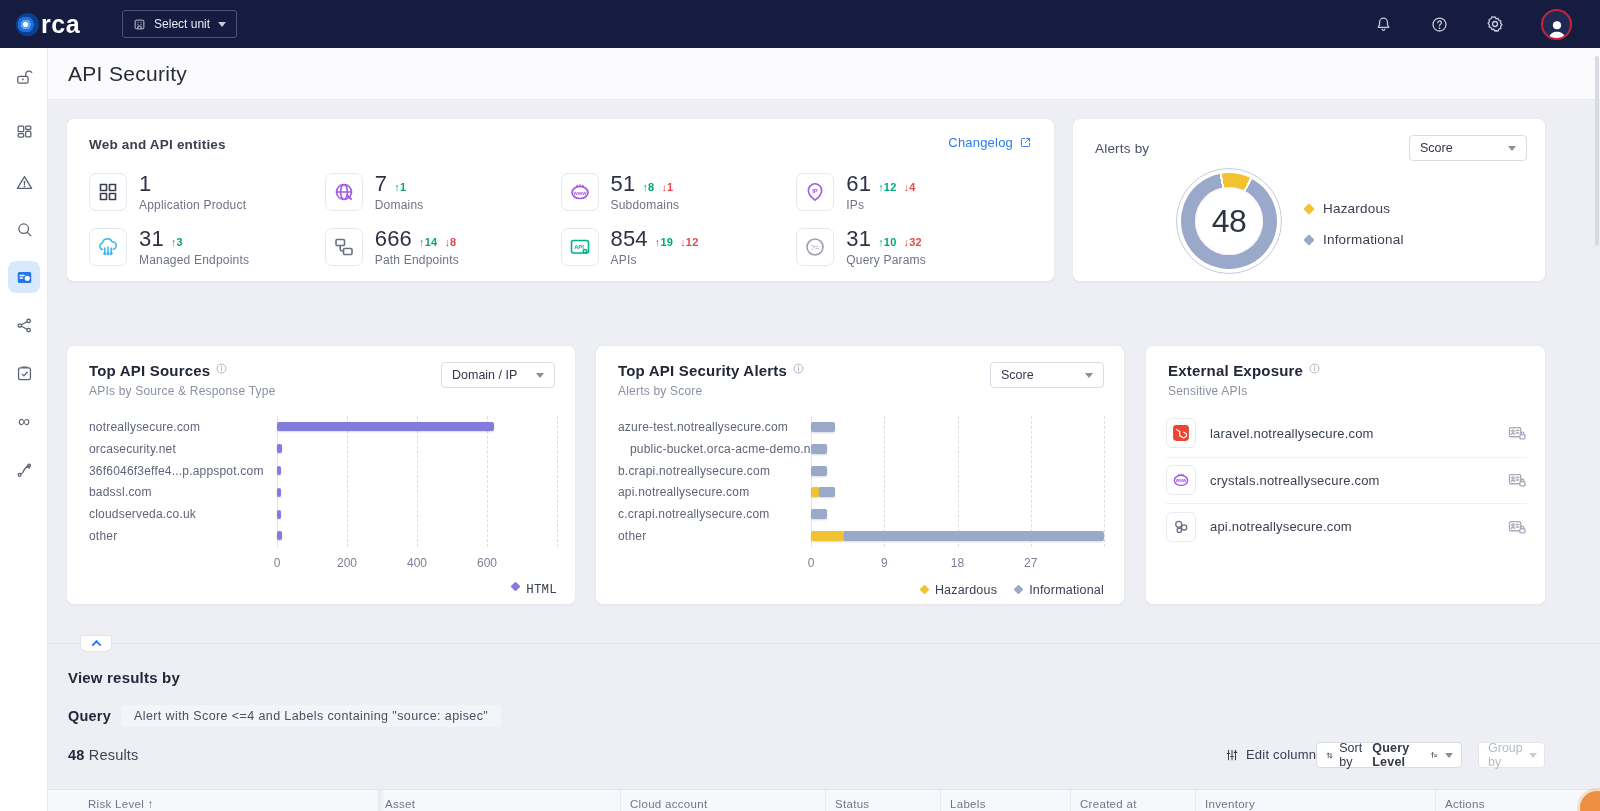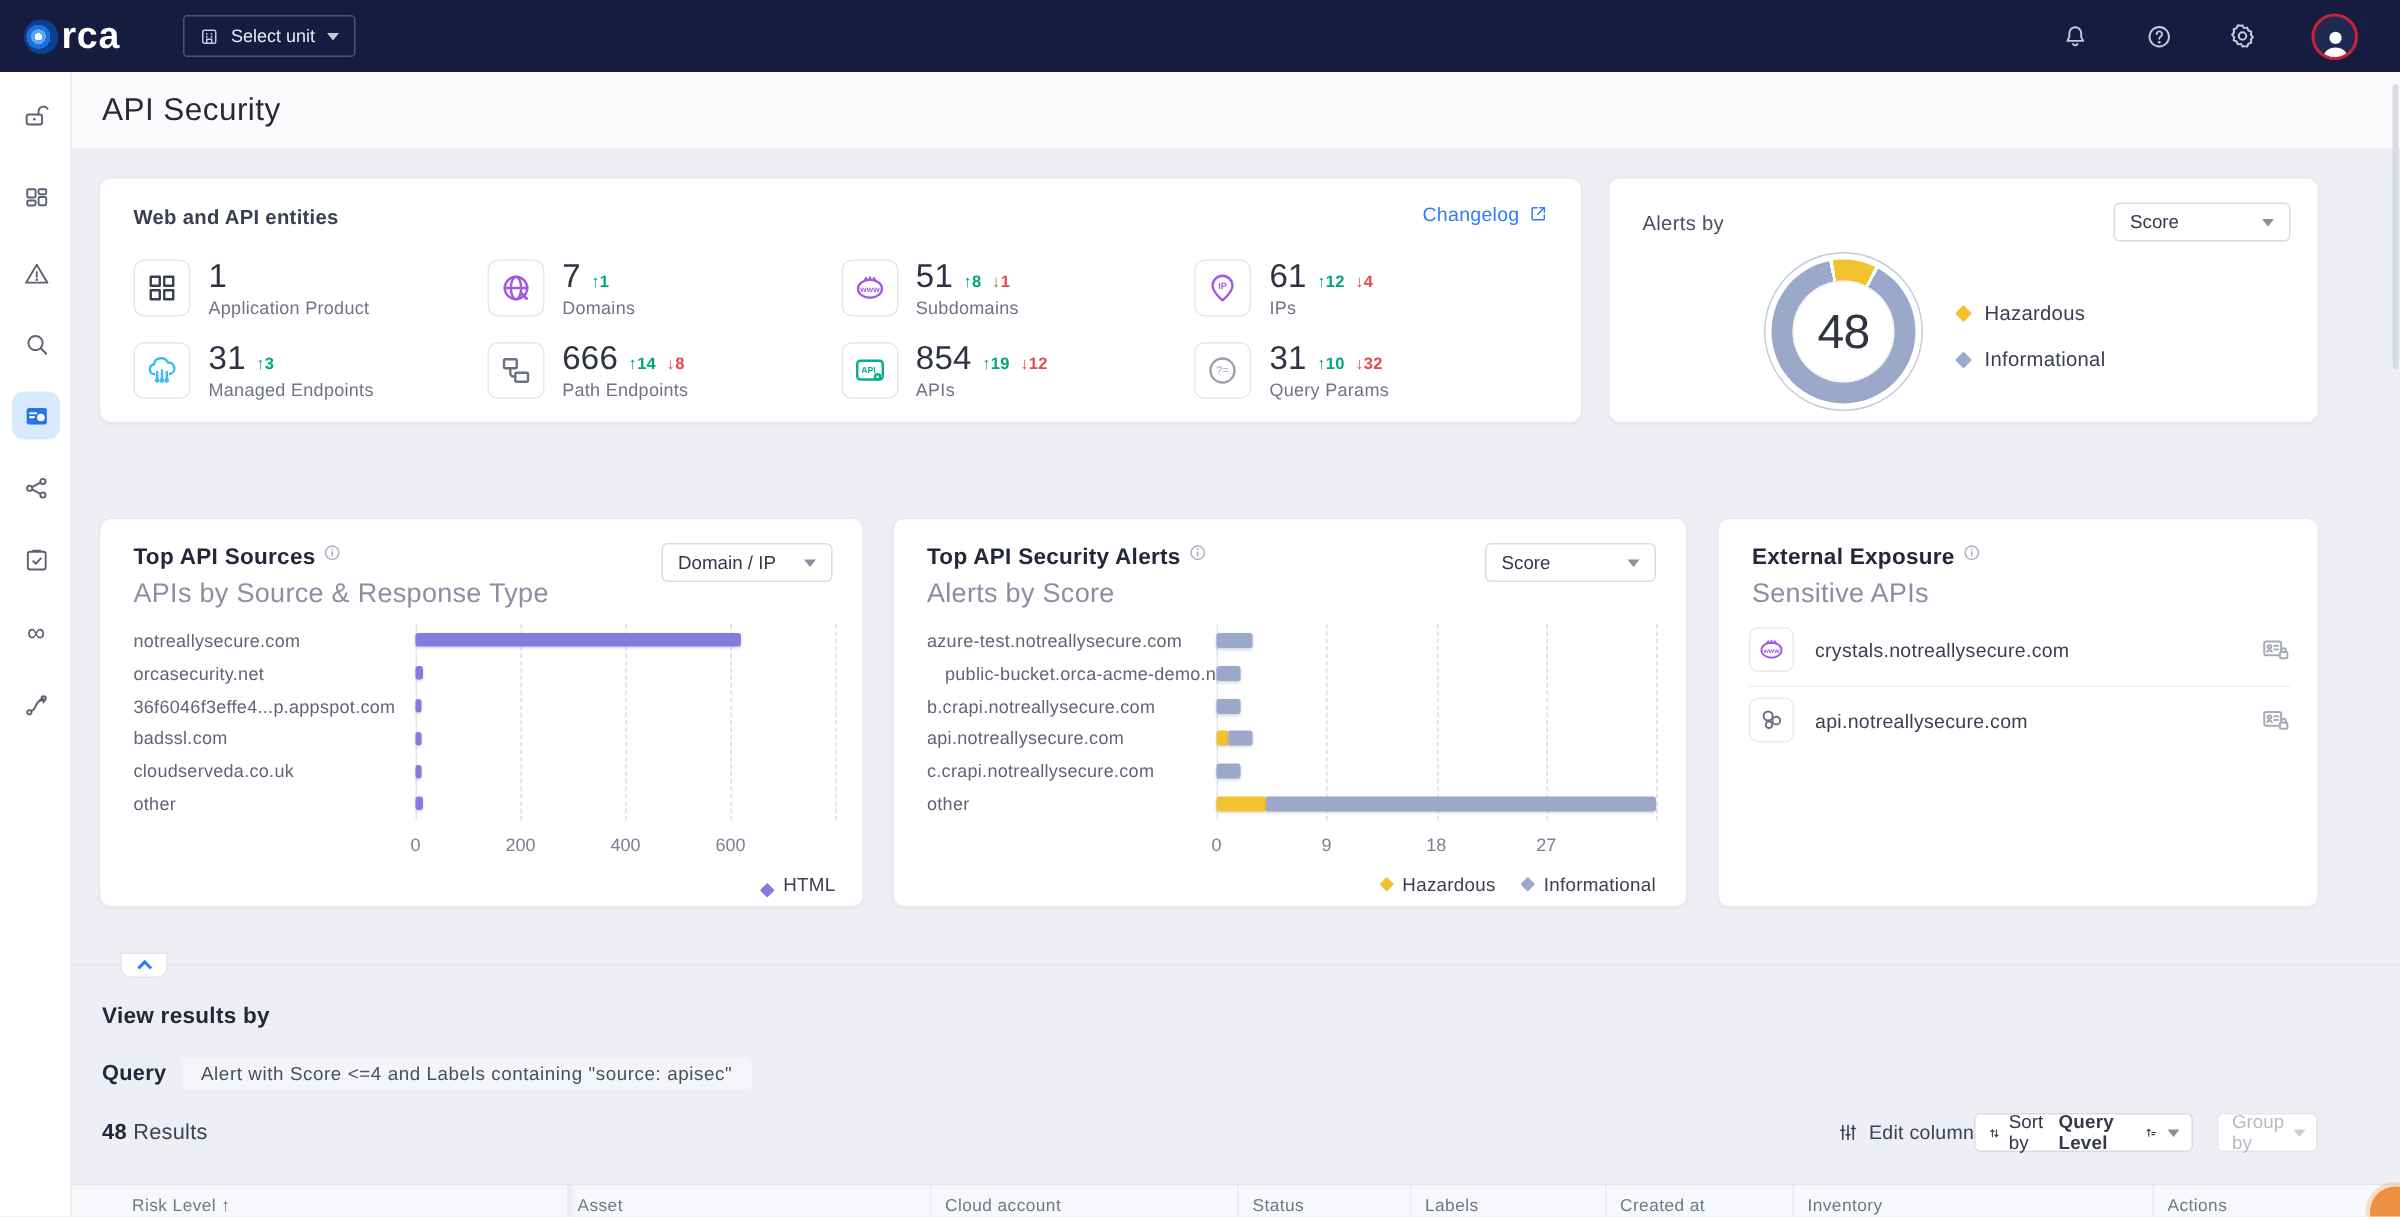--- a/index.html
+++ b/index.html
@@ -26,21 +26,21 @@
   .side-item.active { background:#D9E9FC; }
 
   
   .page-header { position:absolute; left:48px; right:0; top:48px; height:52px; background:#FBFBFE; border-bottom:1px solid #E8EAEF; z-index:5; }
   .page-title { position:absolute; left:20px; top:0; line-height:52px; font-size:21px; color:#272B38; letter-spacing:0.3px; }
 
   
   .card { position:absolute; background:#fff; border:1px solid #E9EBF1; border-radius:8px; box-shadow:0 1px 2px rgba(20,30,60,0.04); }
   .card-title { font-size:13.5px; font-weight:bold; color:#3A4052; letter-spacing:0.2px; }
   .card-title.big { font-size:15px; color:#23273A; }
-  .card-sub { font-size:18px; color:#8A90A2; margin-top:4px; letter-spacing:0.2px; }
+  .card-sub { font-size:12px; color:#8A90A2; margin-top:4px; letter-spacing:0.2px; }
   .dropdown { position:absolute; height:26px; border:1px solid #D9DCE4; border-radius:4px; background:#fff; display:flex; align-items:center; padding:0 10px; font-size:12.5px; color:#33384A; cursor:pointer; }
   .dropdown .caret { margin-left:auto; border-top-color:#8A8F9E; }
   .info-ic { display:inline-flex; vertical-align:1px; margin-left:5px; }
 
   
   #stats-grid { position:absolute; left:22px; right:22px; top:50px; bottom:12px; display:grid; grid-template-columns:repeat(4,1fr); row-gap:10px; }
   .stat { display:flex; align-items:center; gap:12px; }
   .stat-box { width:38px; height:38px; border:1px solid #E6E8EE; border-radius:7px; display:flex; align-items:center; justify-content:center; flex:none; }
   .stat-num-row { display:flex; align-items:baseline; gap:7px; }
   .stat-num { font-size:22px; color:#2E3344; letter-spacing:0.2px; }
@@ -449,21 +449,21 @@
           <div class="bar" style="left:0.0px;top:50.0px;width:4.2px;height:9px;background:#837BDE;border-radius:2px 2px 2px 2px;"></div>
           <div class="bar" style="left:0.0px;top:71.8px;width:4.2px;height:9px;background:#837BDE;border-radius:2px 2px 2px 2px;"></div>
           <div class="bar" style="left:0.0px;top:93.6px;width:3.5px;height:9px;background:#837BDE;border-radius:2px 2px 2px 2px;"></div>
           <div class="bar" style="left:0.0px;top:115.4px;width:5.3px;height:9px;background:#837BDE;border-radius:2px 2px 2px 2px;"></div>
         </div>
         <div class="tick" style="left:188.0px;top:139.8px;">0</div>
         <div class="tick" style="left:258.0px;top:139.8px;">200</div>
         <div class="tick" style="left:328.0px;top:139.8px;">400</div>
         <div class="tick" style="left:398.0px;top:139.8px;">600</div>
         <div class="chart-legend" style="right:0;top:166.8px;">
-          <span style="display:flex;align-items:flex-end;gap:7px;"><span class="diamond" style="background:#837BDE"></span>HTML</span>
+          <span style="display:flex;align-items:flex-start;gap:7px;font-family:Liberation Mono, monospace;"><span class="diamond" style="background:#837BDE"></span>HTML</span>
         </div>
       </div>
   </div>
 
   <div class="card" style="left:595px;top:345px;width:530px;height:260px;">
     <div style="position:absolute;left:22px;top:16px;">
       <span class="card-title big">Top API Security Alerts</span><span class="info-ic">
           <svg width="13" height="13" viewBox="0 0 24 24" fill="none" stroke="#ADB2C0" stroke-width="1.8">
             <circle cx="12" cy="12" r="8.2"></circle>
             <path d="M12 11v5" stroke-linecap="round"></path>
@@ -516,20 +516,39 @@
             <circle cx="12" cy="12" r="8.2"></circle>
             <path d="M12 11v5" stroke-linecap="round"></path>
             <path d="M12 7.8h.01" stroke-linecap="round" stroke-width="2.4"></path>
           </svg>
         </span>
       <div class="card-sub">Sensitive APIs</div>
     </div>
     <div id="exposure-list">
         <div class="exp-row">
           <span class="exp-ic">
+            <svg width="20" height="20" viewBox="0 0 24 24">
+              <rect x="2.5" y="2.5" width="19" height="19" rx="4" fill="#EB4432"></rect>
+              <path d="M6 7.5l4.5 2.6v5.2l4.6 2.7 3.4-2V13l-3.8-2.2" stroke="#ffffff" stroke-width="1.4" fill="none" stroke-linejoin="round"></path>
+            </svg>
+          </span>
+          <span class="exp-label">laravel.notreallysecure.com</span>
+          <span class="exp-right">
+            <svg width="20" height="20" viewBox="0 0 24 24" fill="none" stroke="#A6ABB8" stroke-width="1.6" stroke-linecap="round" stroke-linejoin="round">
+              <rect x="3" y="5.5" width="13.5" height="11" rx="1.5"></rect>
+              <circle cx="7.2" cy="9.7" r="1.4"></circle>
+              <path d="M5.3 13.7c.6-1.6 3.2-1.6 3.8 0"></path>
+              <path d="M11 9h3.2M11 12h3.2"></path>
+              <rect x="15.5" y="14" width="6" height="5" rx="1" fill="#fff"></rect>
+              <path d="M16.8 14v-1.3a1.7 1.7 0 013.4 0V14"></path>
+            </svg>
+          </span>
+        </div>
+        <div class="exp-row">
+          <span class="exp-ic">
             <svg width="20" height="20" viewBox="0 0 24 24" fill="none" stroke="#A259E6" stroke-width="1.6" stroke-linecap="round" stroke-linejoin="round">
               <ellipse cx="12" cy="12.5" rx="8" ry="6"></ellipse>
               <path d="M8.5 7l1-1.5M12 6.5V5M15.5 7l-1-1.5"></path>
               <text x="12" y="14.5" font-size="5.5" text-anchor="middle" fill="#A259E6" stroke="none" font-family="Liberation Sans,sans-serif" font-weight="bold">www</text>
             </svg>
           </span>
           <span class="exp-label">crystals.notreallysecure.com</span>
           <span class="exp-right">
             <svg width="20" height="20" viewBox="0 0 24 24" fill="none" stroke="#A6ABB8" stroke-width="1.6" stroke-linecap="round" stroke-linejoin="round">
               <rect x="3" y="5.5" width="13.5" height="11" rx="1.5"></rect>

